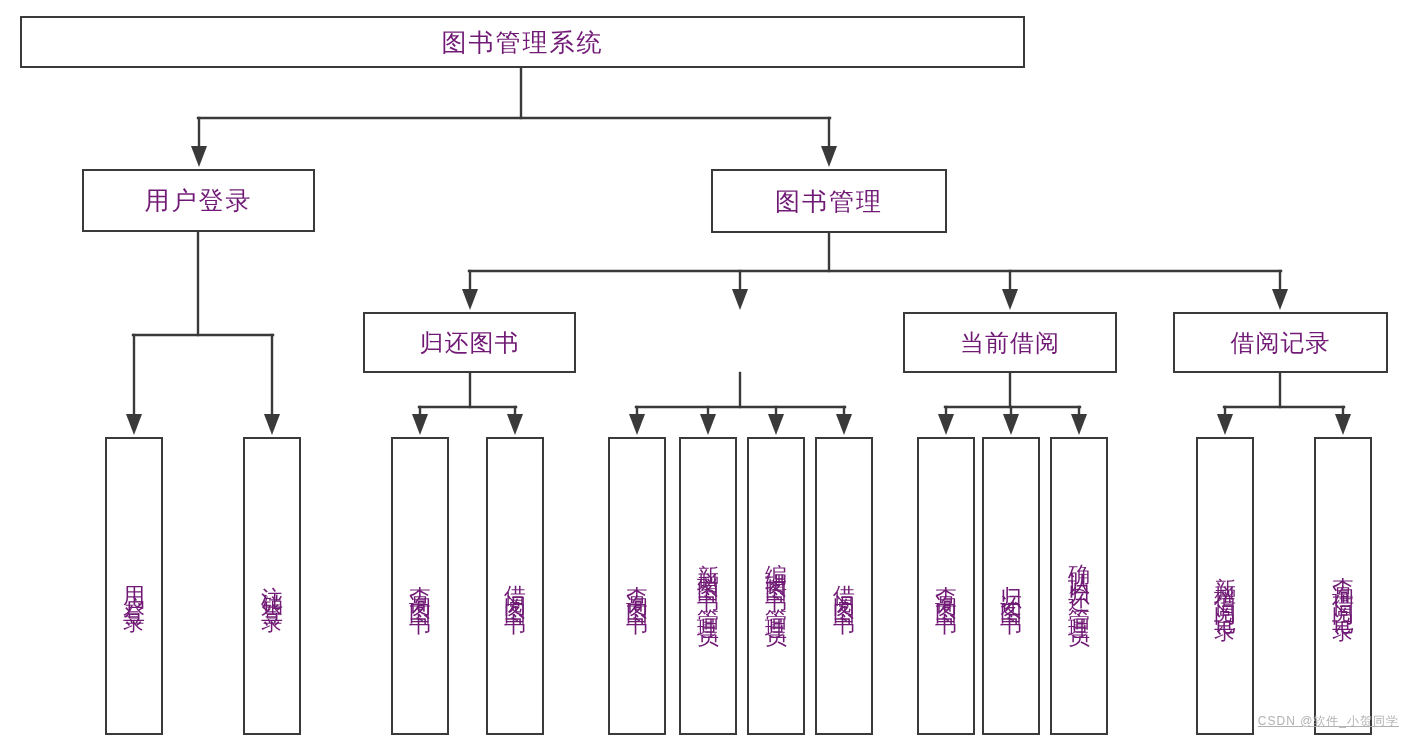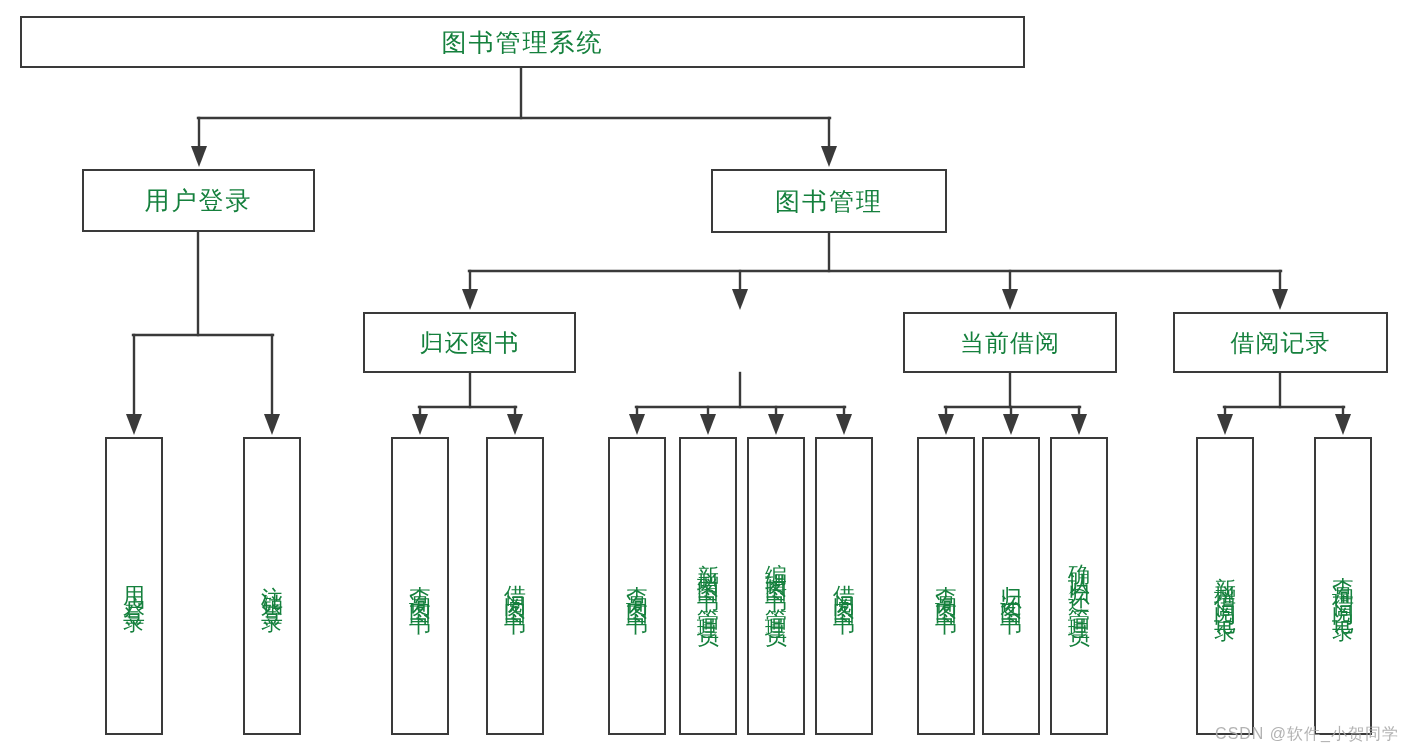--- a/index.html
+++ b/index.html
@@ -13,42 +13,43 @@
     }
     .stage svg { position: absolute; left: 0; top: 0; display: block; }
     .node {
       position: absolute;
       box-sizing: border-box;
       background: #ffffff;
       border: 2px solid #3a3a3a;
       display: flex;
       align-items: center;
       justify-content: center;
-      color: #15803d;
+      color: #701a75;
     }
     .hlabel { font-size: 25px; letter-spacing: 2px; white-space: nowrap; }
     .l3 .hlabel { font-size: 24px; letter-spacing: 1px; }
     .leaf { top: 437px; width: 58px; height: 298px; }
     .vtext {
       writing-mode: vertical-rl;
       text-orientation: mixed;
       font-size: 22px;
       letter-spacing: 9px;
       line-height: 1.1;
       white-space: nowrap;
     }
     .watermark {
       position: absolute;
       right: 6px;
-      bottom: 2px;
-      font-size: 16px;
+      bottom: 17px;
+      font-size: 12px;
       letter-spacing: 1px;
       color: rgba(171, 171, 171, 0.92);
       white-space: nowrap;
       z-index: 5;
+      text-decoration: underline;
     }
   </style>
 </head>
 <body>
 
 <div class="stage">
 
   <svg width="1405" height="747" viewBox="0 0 1405 747">
     <g stroke="#3a3a3a" stroke-width="2.4" stroke-linecap="square" fill="none">
 

